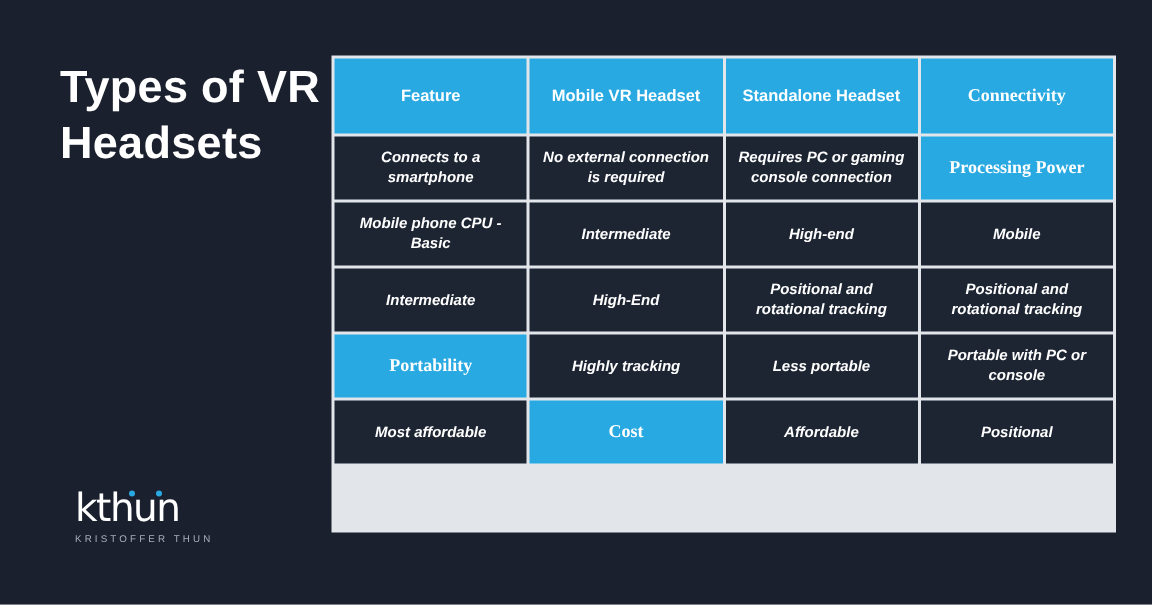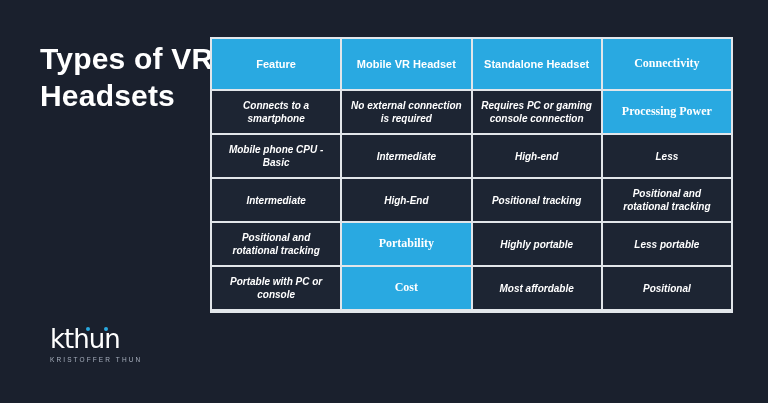--- a/index.html
+++ b/index.html
@@ -17,21 +17,21 @@
     font-family:"Liberation Sans", sans-serif;
     position:relative;
   }
   .canvas{position:absolute;inset:0;}
   .title{
     position:absolute;left:40px;top:40px;width:190px;
     color:var(--text-white);font-weight:bold;font-size:30px;line-height:37px;
     letter-spacing:0.2px;
   }
   .vr-table{
-    position:absolute;left:210px;top:37px;width:523px;height:276px;
+    position:absolute;left:221px;top:37px;width:523px;height:318px;
     display:grid;
     grid-template-columns:repeat(4,1fr);
     grid-template-rows:50px repeat(6,42px);
     gap:2px;padding:2px;
     background:var(--border-light);
   }
   .cell{
     display:flex;align-items:center;justify-content:center;
     text-align:center;color:var(--text-white);font-weight:bold;
     padding:3px 7px;line-height:1.3;
@@ -78,35 +78,35 @@
     <div class="cell label">Connectivity</div>
     <div class="cell value">Connects to a smartphone</div>
     <div class="cell value">No external connection is required</div>
     <div class="cell value">Requires PC or gaming console connection</div>
 
     <div class="cell label">Processing Power</div>
     <div class="cell value">Mobile phone CPU - Basic</div>
     <div class="cell value">Intermediate</div>
     <div class="cell value">High-end</div>
 
-    <div class="cell value">Less</div>
+    <div class="cell value">Mobile</div>
     <div class="cell value">Intermediate</div>
     <div class="cell value">High-End</div>
 
-    <div class="cell value">Positional tracking</div>
     <div class="cell value">Positional and rotational tracking</div>
     <div class="cell value">Positional and rotational tracking</div>
 
     <div class="cell label">Portability</div>
-    <div class="cell value">Highly portable</div>
+    <div class="cell value">Highly tracking</div>
     <div class="cell value">Less portable</div>
     <div class="cell value">Portable with PC or console</div>
 
+    <div class="cell value">Most affordable</div>
     <div class="cell label">Cost</div>
-    <div class="cell value">Most affordable</div>
+    <div class="cell value">Affordable</div>
     <div class="cell value">Positional</div>
   </div>
 
   <div class="logo">
     <span class="logo-word">
       <span>kthun</span>
       <span class="logo-dot d1"></span>
       <span class="logo-dot d2"></span>
     </span>
     <div class="logo-sub">KRISTOFFER THUN</div>

